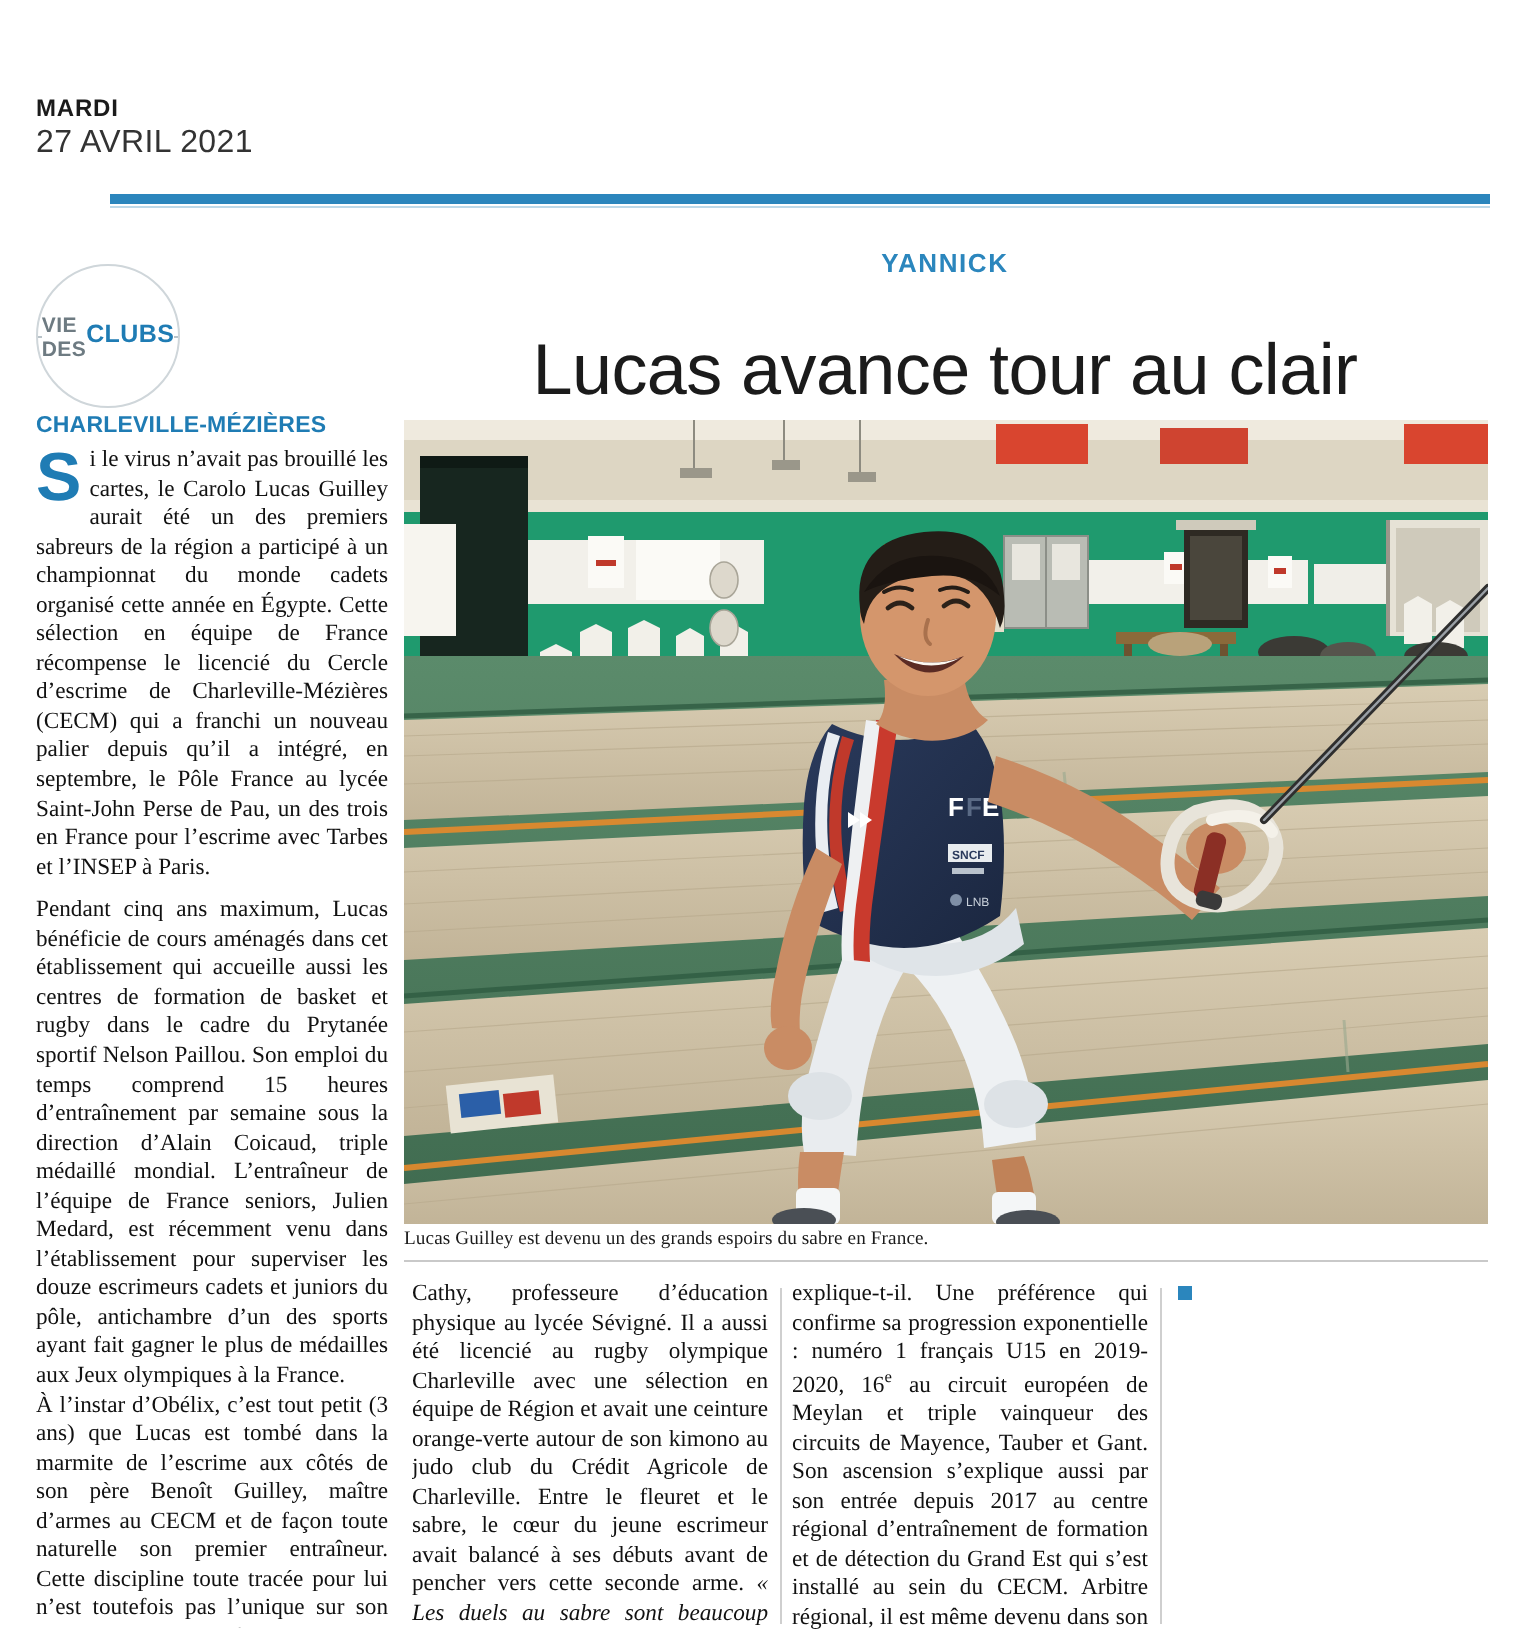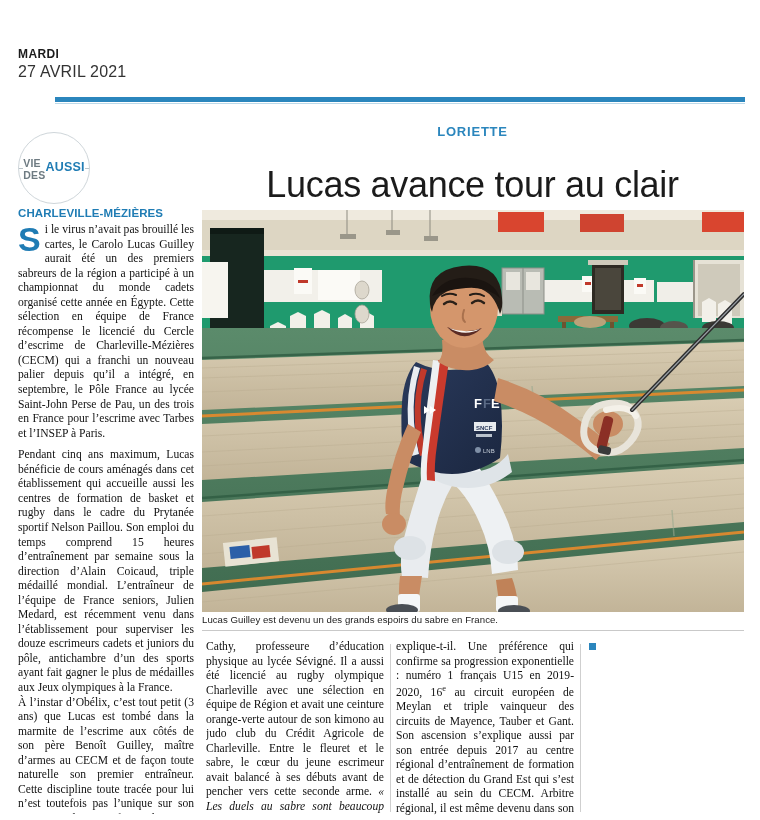--- a/index.html
+++ b/index.html
@@ -132,21 +132,21 @@
 
   
   .photo-wrap {
     position:absolute; left:202px; top:210px;
     width:542px; height:402px;
     overflow:hidden; background:#2e3b33;
   }
   .photo-wrap svg { display:block; }
   .caption {
     position:absolute; left:202px; top:614px; width:542px;
-    font-family:Liberation Sans, sans-serif;
+    font-family:Liberation Serif, serif;
     font-size:9.6px; color:#1b1b1b;
     letter-spacing:0.05px;
   }
   .cap-rule {
     position:absolute; left:202px; top:630px; width:542px; height:1px;
     background:#c9c9c9;
   }
 
   
   .bcol {
@@ -182,25 +182,25 @@
     <span class="date-day">MARDI</span>
     <span class="date-full">27 AVRIL 2021</span>
   </div>
   <div class="mast-rule"></div>
   <div class="mast-rule-thin"></div>
 </div>
 
 <div class="badge">
   <div class="badge-line"></div>
   <div class="badge-top">VIE DES</div>
-  <div class="badge-bottom">AUSSI</div>
+  <div class="badge-bottom">CLUBS</div>
   <div class="badge-line"></div>
 </div>
 
-<div class="kicker">LORIETTE</div>
+<div class="kicker">YANNICK</div>
 <h1 class="headline">Lucas avance tour au clair</h1>
 
 <div class="col1">
   <div class="sub-head blue">CHARLEVILLE-MÉZIÈRES</div>
   <p class="body-text dropcap-para">Si le virus n’avait pas brouillé les cartes, le Carolo Lucas Guilley aurait été un des premiers sabreurs de la région a participé à un championnat du monde cadets organisé cette année en Égypte. Cette sélection en équipe de France récompense le licencié du Cercle d’escrime de Charleville-Mézières (CECM) qui a franchi un nouveau palier depuis qu’il a intégré, en septembre, le Pôle France au lycée Saint-John Perse de Pau, un des trois en France pour l’escrime avec Tarbes et l’INSEP à Paris.</p>
   <div class="spacer-sm"></div>
   <p class="body-text">Pendant cinq ans maximum, Lucas bénéficie de cours aménagés dans cet établissement qui accueille aussi les centres de formation de basket et rugby dans le cadre du Prytanée sportif Nelson Paillou. Son emploi du temps comprend 15 heures d’entraînement par semaine sous la direction d’Alain Coicaud, triple médaillé mondial. L’entraîneur de l’équipe de France seniors, Julien Medard, est récemment venu dans l’établissement pour superviser les douze escrimeurs cadets et juniors du pôle, antichambre d’un des sports ayant fait gagner le plus de médailles aux Jeux olympiques à la France.</p>
   <p class="body-text">À l’instar d’Obélix, c’est tout petit (3 ans) que Lucas est tombé dans la marmite de l’escrime aux côtés de son père Benoît Guilley, maître d’armes au CECM et de façon toute naturelle son premier entraîneur. Cette discipline toute tracée pour lui n’est toutefois pas l’unique sur son CV car il veut faire du sport également son métier, comme sa mère</p>
 </div>
 

